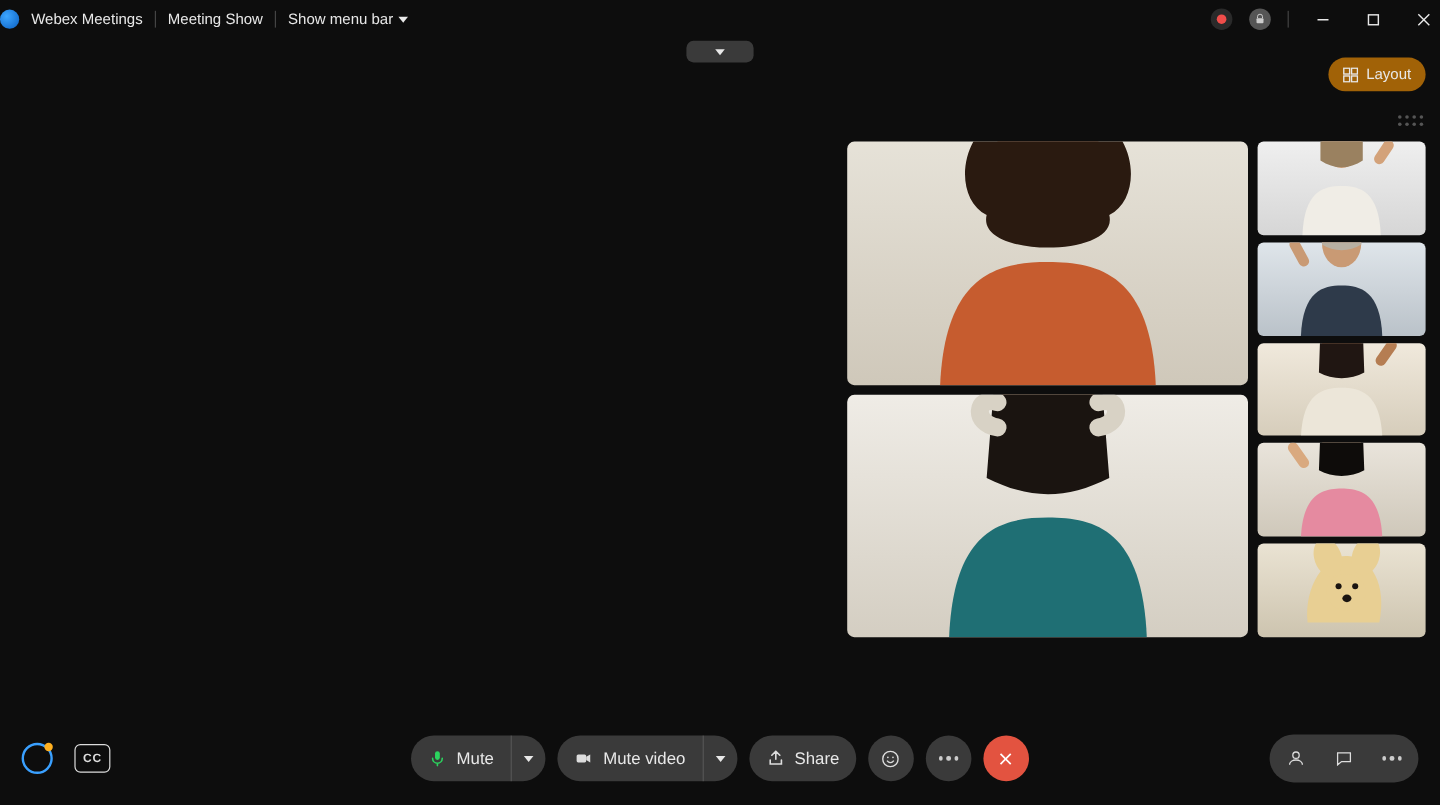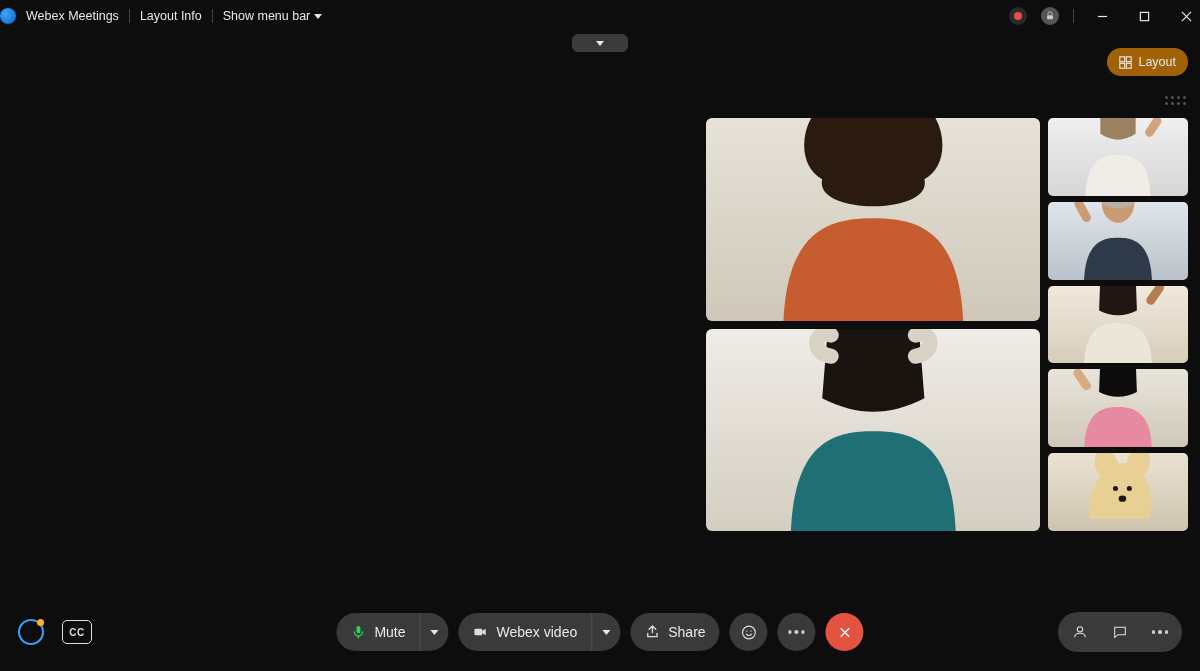--- a/index.html
+++ b/index.html
@@ -203,21 +203,21 @@
 </style>
 </head>
 <body>
 
 <div class="titlebar">
   <div class="titlebar-left">
     <span class="logo"></span>
     <span>Webex Meetings</span>
     <span class="v-div"></span>
     <span class="tb-link">
-      <span>Layout Info</span>
+      <span>Meeting Show</span>
     </span>
     <span class="v-div"></span>
     <span class="tb-link">
       <span>Show menu bar</span>
       <span class="chev-down-mini"></span>
     </span>
   </div>
   <div class="titlebar-right">
     <div class="rec-dot">
       <div class="rec-dot-inner"></div>
@@ -375,21 +375,21 @@
         <span class="chev-down-mini"></span>
       </div>
     </div>
 
     <div class="pill">
       <div class="pill-main">
         <svg viewBox="0 0 24 24">
           <rect x="3" y="7" width="12" height="10" rx="2" fill="#ddd"></rect>
           <path d="M15 10l5-3v10l-5-3z" fill="#ddd"></path>
         </svg>
-        <span>Webex video</span>
+        <span>Mute video</span>
       </div>
       <div class="pill-split">
         <span class="chev-down-mini"></span>
       </div>
     </div>
 
     <div class="pill">
       <div class="pill-main">
         <svg viewBox="0 0 24 24">
           <path d="M12 3v10 M7 8l5-5 5 5" stroke="#ddd" stroke-width="2" fill="none" stroke-linecap="round" stroke-linejoin="round"></path>

